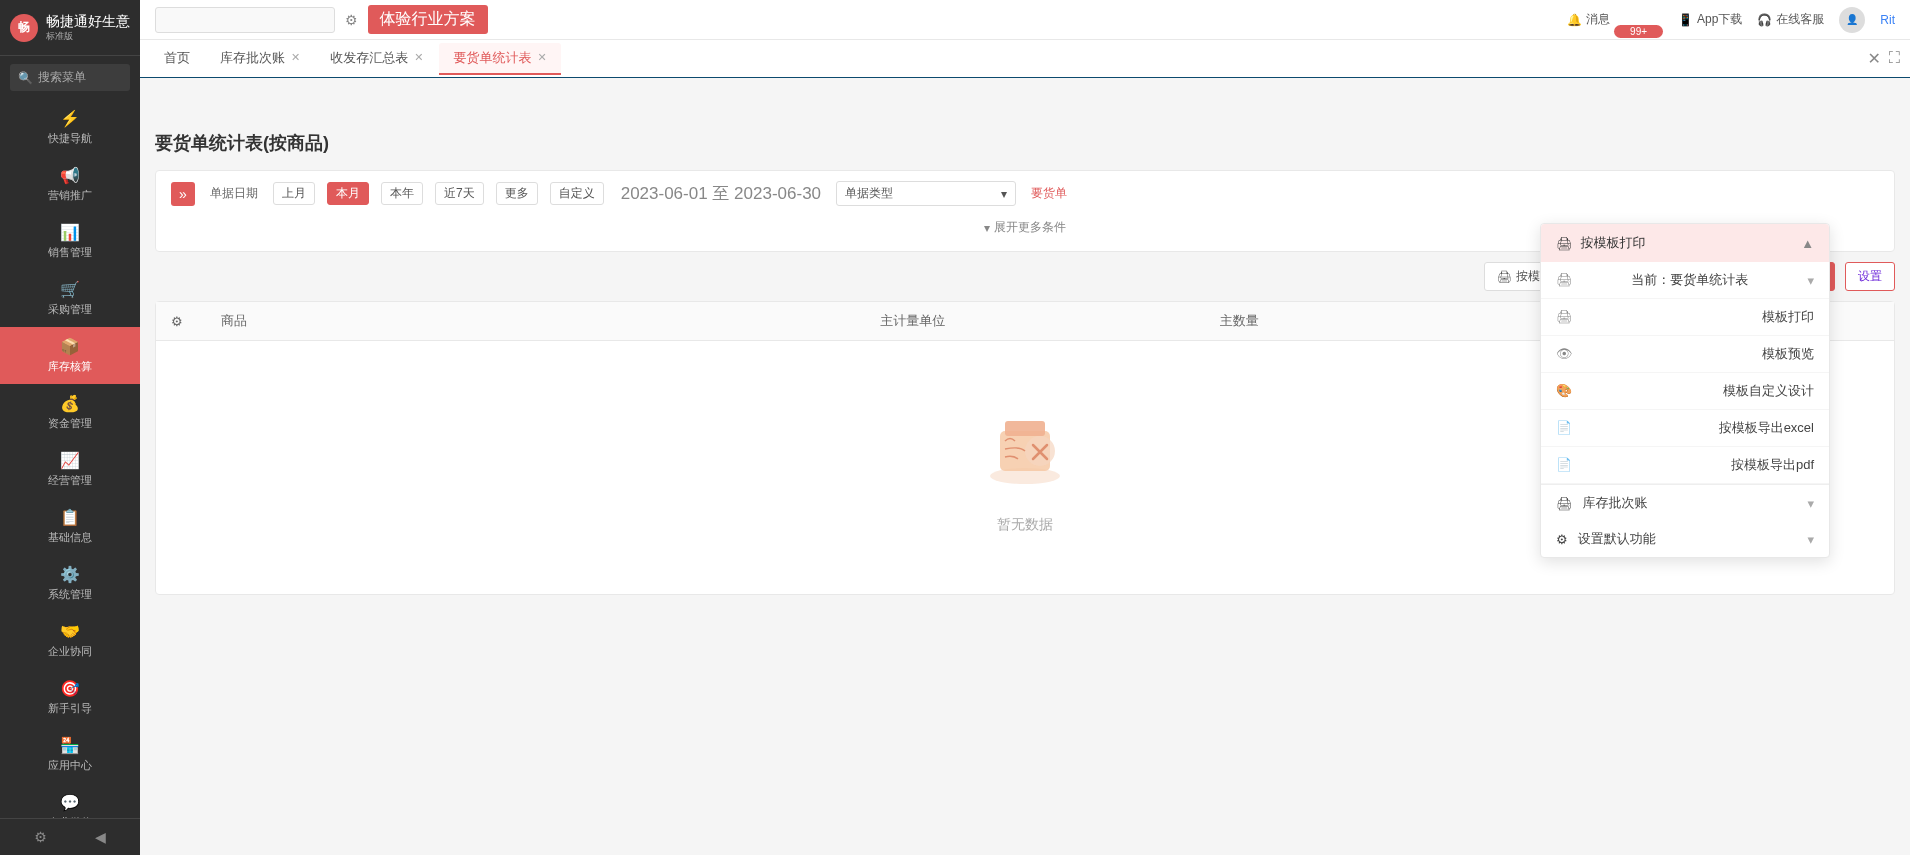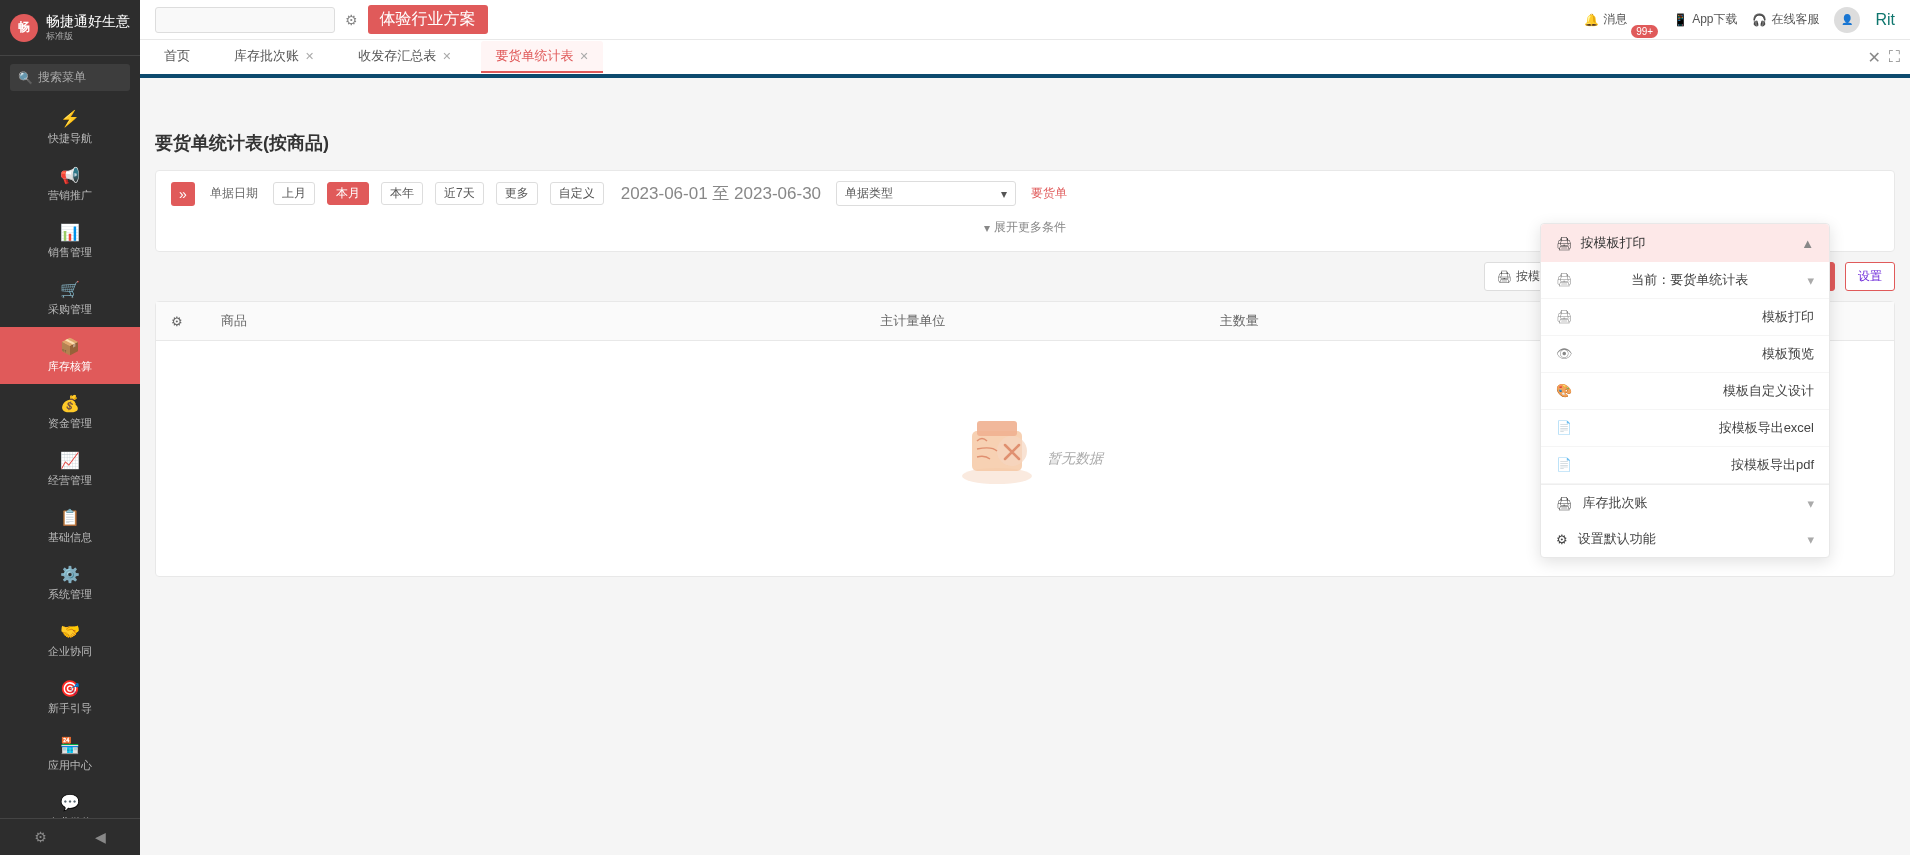--- a/index.html
+++ b/index.html
@@ -26,25 +26,25 @@
     .main { flex: 1; display: flex; flex-direction: column; overflow: hidden; }
 
     
     .topbar { height: 40px; background: #fff; border-bottom: 1px solid #e8e8e8; display: flex; align-items: center; padding: 0 15px; gap: 10px; justify-content: space-between; }
     .topbar-left { display: flex; align-items: center; gap: 10px; }
     .topbar-search { width: 180px; height: 26px; border: 1px solid #ddd; border-radius: 3px; padding: 0 8px; font-size: 12px; background: #f9f9f9; }
     .topbar-gear { color: #888; cursor: pointer; font-size: 14px; }
     .topbar-trial-btn { background: #e05a5a; color: white; border: none; border-radius: 3px; padding: 4px 12px; font-size: 16px; cursor: pointer; }
     .topbar-right { display: flex; align-items: center; gap: 15px; }
     .topbar-right-item { display: flex; align-items: center; gap: 4px; color: #555; font-size: 12px; cursor: pointer; }
-    .badge { background: #e05a5a; color: white; border-radius: 10px; padding: 1px 5px; font-size: 10px; margin-top: 24px; }
+    .badge { background: #e05a5a; color: white; border-radius: 10px; padding: 1px 16px; font-size: 10px; margin-top: 24px; }
     .user-avatar { width: 26px; height: 26px; border-radius: 50%; background: #ddd; display: flex; align-items: center; justify-content: center; font-size: 10px; color: #888; }
 
     
-    .tabs { height: 38px; background: #fff; border-bottom: 4px solid #0c4a6e; display: flex; align-items: center; padding: 0 10px; gap: 16px; }
+    .tabs { height: 38px; background: #fff; border-bottom: 1px solid #0c4a6e; display: flex; align-items: center; padding: 0 10px; gap: 2px; }
     .tab { padding: 6px 14px; font-size: 13px; color: #555; cursor: pointer; border-radius: 3px 3px 0 0; display: flex; align-items: center; gap: 6px; border-bottom: 2px solid transparent; }
     .tab.active { background: #fff5f5; color: #e05a5a; border-bottom: 2px solid #e05a5a; }
     .tab-close { color: #aaa; font-size: 11px; cursor: pointer; }
     .tab-window-controls { margin-left: auto; display: flex; gap: 8px; color: #888; }
     .tab-window-btn { cursor: pointer; font-size: 16px; }
 
     
     .content { flex: 1; overflow-y: auto; padding: 15px; position: relative; }
     .page-title { font-size: 18px; font-weight: bold; color: #333; margin-bottom: 15px; margin-top: 38px; }
 
@@ -70,21 +70,21 @@
     .table-container { background: #fff; border: 1px solid #e8e8e8; border-radius: 4px; }
     .table-header { display: flex; align-items: center; background: #fafafa; border-bottom: 1px solid #e8e8e8; padding: 10px 15px; gap: 20px; }
     .table-col { color: #666; font-size: 13px; font-weight: 500; }
     .table-col.gear { width: 30px; }
     .table-col.product { flex: 2; }
     .table-col.unit { flex: 1; }
     .table-col.qty { flex: 1; }
     .table-col.amount { flex: 1; }
 
     
-    .empty-state { display: flex; align-items: center; justify-content: center; padding: 60px 20px; font-style: italic; }
+    .empty-state { display: flex; flex-direction: column; align-items: center; justify-content: center; padding: 60px 20px; }
     .empty-icon { width: 100px; height: 100px; margin-bottom: 15px; }
     .empty-text { color: #aaa; font-size: 14px; }
     .print-dropdown { position: absolute; top: 145px; right: 80px; width: 290px; background: #fff; border: 1px solid #e8e8e8; border-radius: 4px; box-shadow: 0 4px 16px rgba(0,0,0,0.12); z-index: 200; }
     .print-dropdown-header { background: #fde8e8; padding: 10px 15px; display: flex; align-items: center; justify-content: space-between; border-radius: 4px 4px 0 0; }
     .print-dropdown-title { display: flex; align-items: center; gap: 8px; color: #333; font-size: 13px; font-weight: 500; }
     .print-dropdown-arrow { color: #888; cursor: pointer; }
     .print-dropdown-item { padding: 9px 15px 9px 40px; font-size: 13px; color: #444; cursor: pointer; display: flex; align-items: center; justify-content: space-between; border-bottom: 1px solid #f5f5f5; }
     .print-dropdown-item.with-icon { padding-left: 15px; display: flex; align-items: center; gap: 10px; }
     .print-dropdown-item-icon { width: 16px; height: 16px; color: #888; font-size: 13px; flex-shrink: 0; }
     .dropdown-section { border-top: 1px solid #eee; }
@@ -188,21 +188,21 @@
         <span>📱</span>
         <span>App下载</span>
       </div>
       <div class="topbar-right-item">
         <span>🎧</span>
         <span>在线客服</span>
       </div>
       <div class="user-avatar">
         <span>👤</span>
       </div>
-      <span style="font-size:16px;color:#0f766e;">Rit</span>
+      <span style="font-size:12px;color:#3b82f6;">Rit</span>
     </div>
   </div>
 
   <div class="tabs">
     <div class="tab">
       <span>首页</span>
     </div>
     <div class="tab">
       <span>库存批次账</span>
       <span class="tab-close">✕</span>

